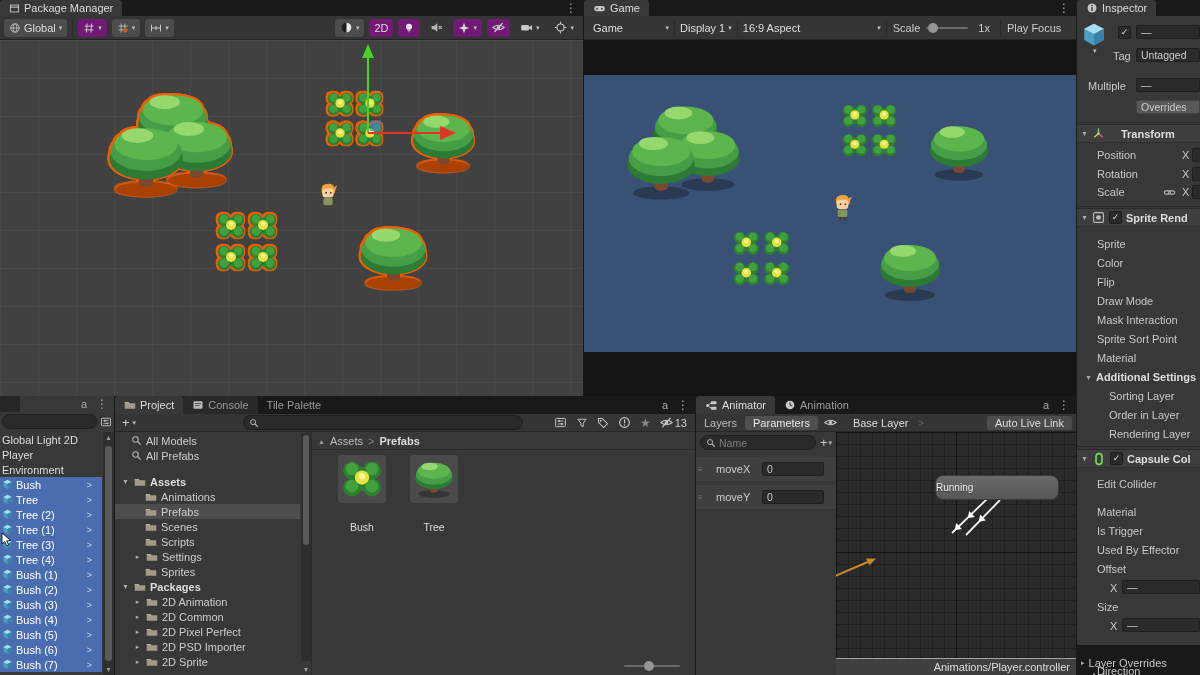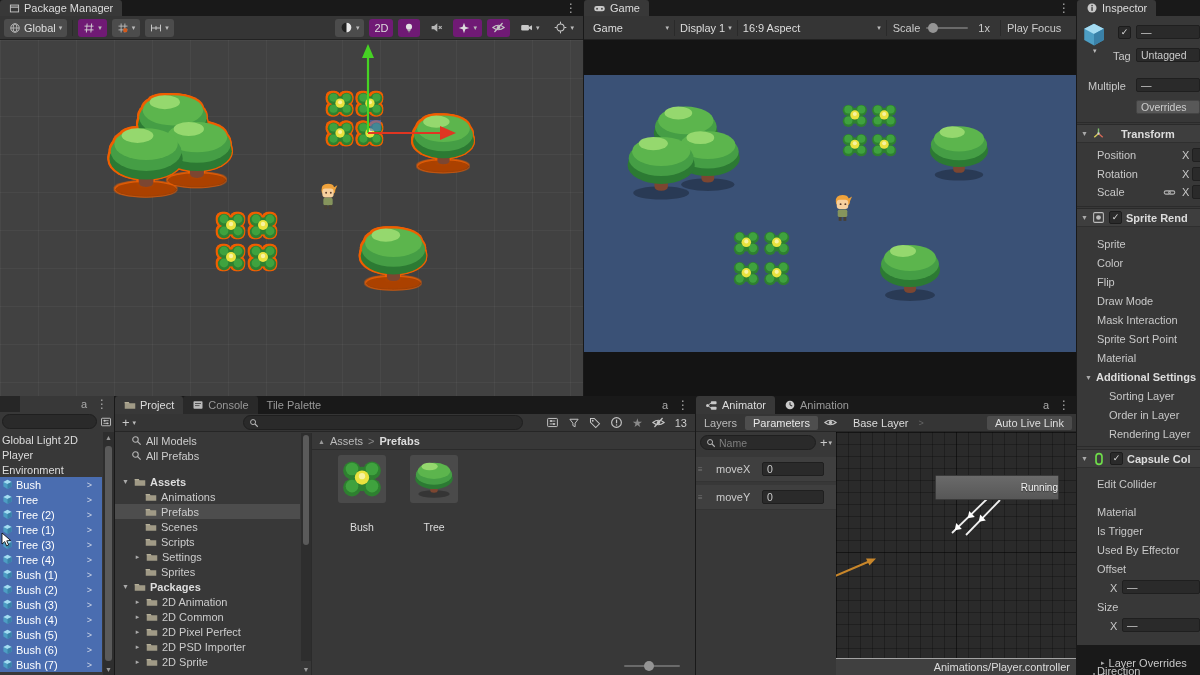--- a/index.html
+++ b/index.html
@@ -42,21 +42,21 @@
   .prow.cur{background:#4d4d4d}
   .prow .tri{width:9px;text-align:center;font-size:7px;color:#aaa;flex:none}
   .bold{font-weight:bold;color:#ddd}
   
   .irow{position:absolute;left:20px;font-size:11px;color:#c8c8c8;white-space:nowrap;display:flex;align-items:center;gap:4px}
   .ihead{position:absolute;left:0;right:0;height:19px;background:#3e3e3e;border-top:1px solid #2a2a2a;border-bottom:1px solid #2f2f2f;display:flex;align-items:center;gap:4px;padding-left:4px;font-weight:bold;font-size:11px;color:#ddd;box-sizing:border-box}
   .isep{position:absolute;left:0;right:0;height:1px;background:#2b2b2b}
   .chk{width:11px;height:11px;background:#2a2a2a;border:1px solid #1c1c1c;border-radius:2px;color:#dfdfdf;font-size:9px;line-height:11px;text-align:center;flex:none}
   .axis{color:#c8c8c8;font-size:11px}
   
-  .anode{position:absolute;border-radius:1px;display:flex;align-items:center;justify-content:flex-end;font-size:10px;color:#f2f2f2;text-shadow:0 1px 1px rgba(0,0,0,.5)}
+  .anode{position:absolute;border-radius:8px;display:flex;align-items:center;justify-content:flex-start;font-size:10px;color:#f2f2f2;text-shadow:0 1px 1px rgba(0,0,0,.5)}
   .anode.gray{background:linear-gradient(#6a6a6a,#575757);border:1px solid #3a3a3a}
   .anode.orange{background:linear-gradient(#e0953a,#c97a18);border:1px solid #7e4e0e}
   .graph{position:absolute;background:#2a2a2a;overflow:hidden;
     background-image:linear-gradient(rgba(0,0,0,.25) 1px,transparent 1px),linear-gradient(90deg,rgba(0,0,0,.25) 1px,transparent 1px),linear-gradient(rgba(0,0,0,.35) 1px,transparent 1px),linear-gradient(90deg,rgba(0,0,0,.35) 1px,transparent 1px);
     background-size:12px 12px,12px 12px,120px 120px,120px 120px}
   .prm{position:absolute;left:0;width:140px;height:24px;background:#3f3f3f;border-bottom:1px solid #343434;display:flex;align-items:center}
   .grip{width:10px;color:#777;font-size:8px;letter-spacing:-1px;padding-left:2px}
   
   .sbar{position:absolute;background:#2e2e2e}
   .sthumb{position:absolute;background:#5a5a5a;border-radius:3px}
@@ -606,21 +606,21 @@
       <svg class="ic" width="12" height="12">
           <use href="#i-filter"></use>
         </svg>
       <svg class="ic" width="12" height="12">
           <use href="#i-tag"></use>
         </svg>
       <svg class="ic" width="13" height="13">
           <use href="#i-alert"></use>
         </svg>
       <span style="color:#8a8a8a;font-size:12px">★</span>
-      <span style="display:flex;align-items:center;gap:10px">
+      <span style="display:flex;align-items:center;gap:2px">
         <svg class="ic" width="13" height="13">
             <use href="#i-eyeslash"></use>
           </svg>
         <span>13</span>
       </span>
     </div>
   </div>
 
   <div class="abs" style="left:0;top:37px;width:185px;bottom:0;overflow:hidden">
     <div class="prow" style="padding-left:16px">
@@ -972,21 +972,21 @@
     <div class="irow" style="top:585px">
         <span>Size</span>
       </div>
     <span class="abs axis" style="left:33px;top:604px">X</span>
     <div class="abs fld" style="left:45px;top:602px;right:0">
         <span>—</span>
       </div>
     <div class="irow" style="top:649px">
         <span>Direction</span>
       </div>
-    <div class="irow" style="top:641px;left:24px">
+    <div class="irow" style="top:641px;left:4px">
       <span class="tri" style="font-size:7px;color:#aaa">▸</span>
       <span>Layer Overrides</span>
     </div>
     <div class="irow" style="top:655px;left:8px">
       <span class="tri" style="font-size:7px;color:#aaa">▸</span>
       <span>Info</span>
     </div>
   </div>
 </div>
 

